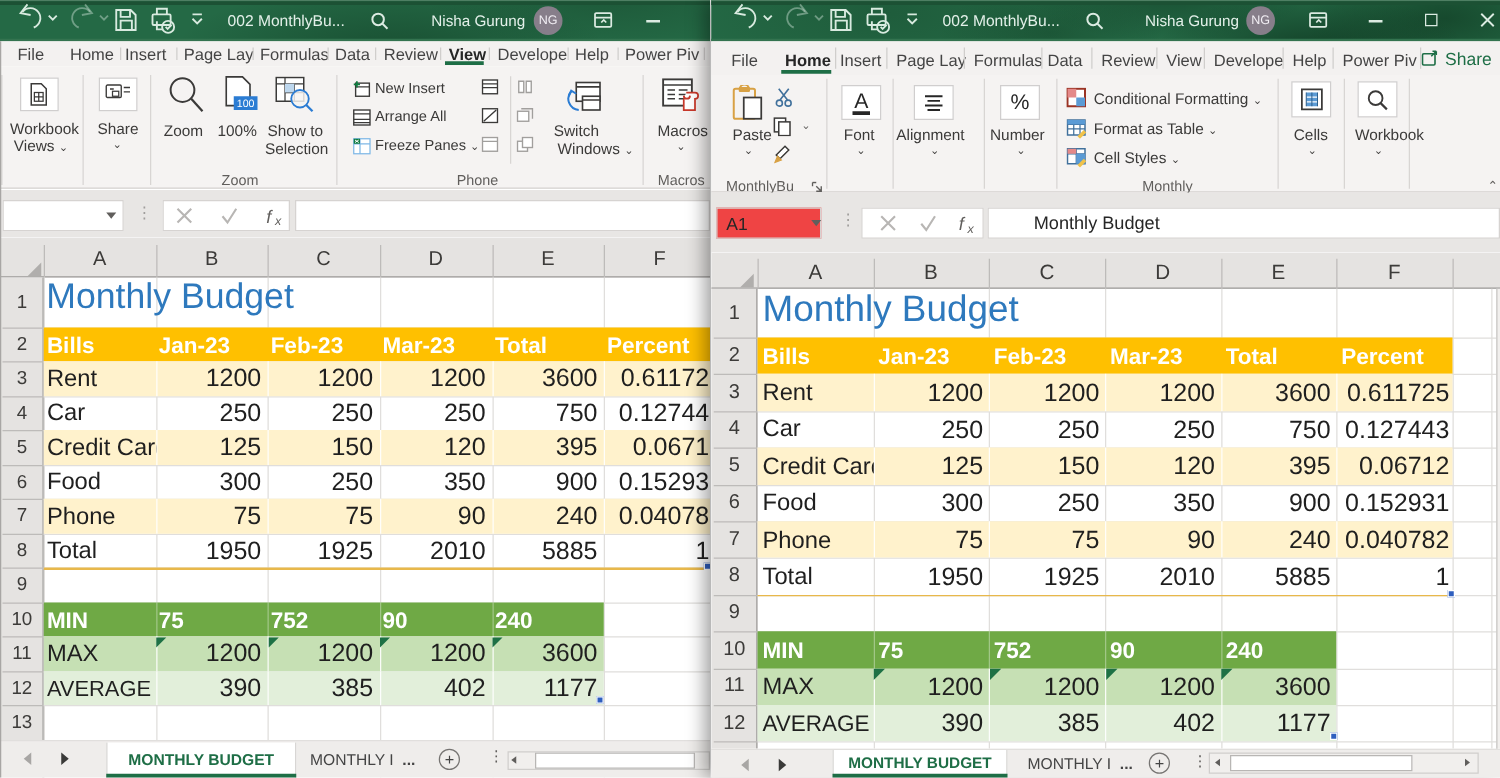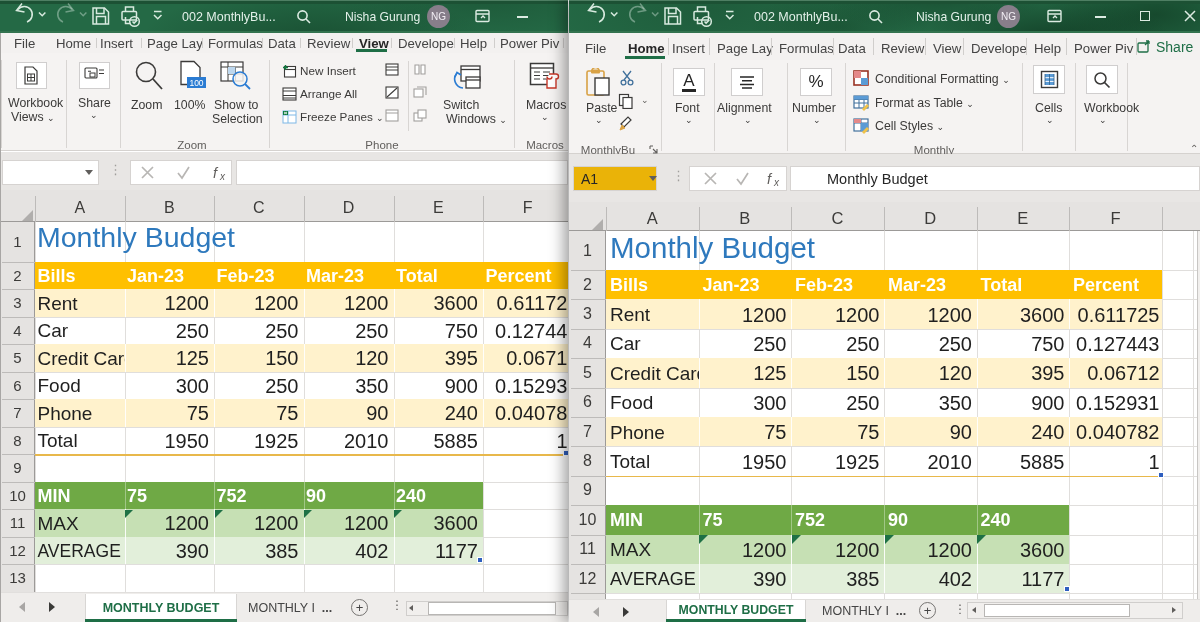--- a/index.html
+++ b/index.html
@@ -513,21 +513,21 @@
       <svg width="18" height="18" viewBox="0 0 18 18">
         <circle cx="7.5" cy="7.5" r="5.5" fill="none" stroke="#3b3a39" stroke-width="1.5"></circle>
         <path d="M 11.5 11.5 L 16.5 16.5" stroke="#3b3a39" stroke-width="1.7"></path>
       </svg>
     </div>
 <div class="rtxt abs" style="left:515px;top:41px;">Workbook</div>
 <div class="rtxt abs" style="left:530px;top:55px;font-size:9px;">⌄</div>
 <div class="abs" style="left:621px;top:83px;color:#605e5c;font-size:10px;">⌃</div>
 </div>
 <div class="abs" style="left:569px;top:154px;width:631px;height:48px;background:#e8e6e4;">
-<div class="abs" style="left:4px;top:12.4px;width:84px;height:25px;background:#eab308;border:1px solid #d6d3d1;display:flex;align-items:center;padding-left:7px;font-size:14px;color:#262626;">A1</div>
+<div class="abs" style="left:4px;top:12.4px;width:84px;height:25px;background:#ef4444;border:1px solid #d6d3d1;display:flex;align-items:center;padding-left:7px;font-size:14px;color:#262626;">A1</div>
 <div class="abs" style="left:80px;top:22px;width:0;height:0;border-left:4px solid transparent;border-right:4px solid transparent;border-top:5px solid #605e5c;"></div>
 <div class="abs" style="left:103px;top:14px;color:#a09e9c;font-size:13px;">⋮</div>
 <div class="abs" style="left:120px;top:12.4px;width:98px;height:25px;background:#fff;border:1px solid #d6d3d1;"></div>
 <svg class="abs" style="left:134px;top:17px" width="85" height="16" viewBox="0 0 85 16">
       <path d="M 2 2 L 13 13 M 13 2 L 2 13" stroke="#b8b6b4" stroke-width="1.7"></path>
       <path d="M 34 8 l 4 5 l 7 -11" fill="none" stroke="#b8b6b4" stroke-width="1.7"></path>
       <text x="64" y="13" font-size="14.5" font-style="italic" fill="#605e5c" font-family="Liberation Serif">f</text>
       <text x="71" y="15" font-size="10" font-style="italic" fill="#605e5c" font-family="Liberation Serif">x</text>
     </svg>
 <div class="abs" style="left:221px;top:12.4px;width:410px;height:25px;background:#fff;border:1px solid #d6d3d1;display:flex;align-items:center;padding-left:36px;font-size:14.5px;color:#262626;">Monthly Budget</div>

